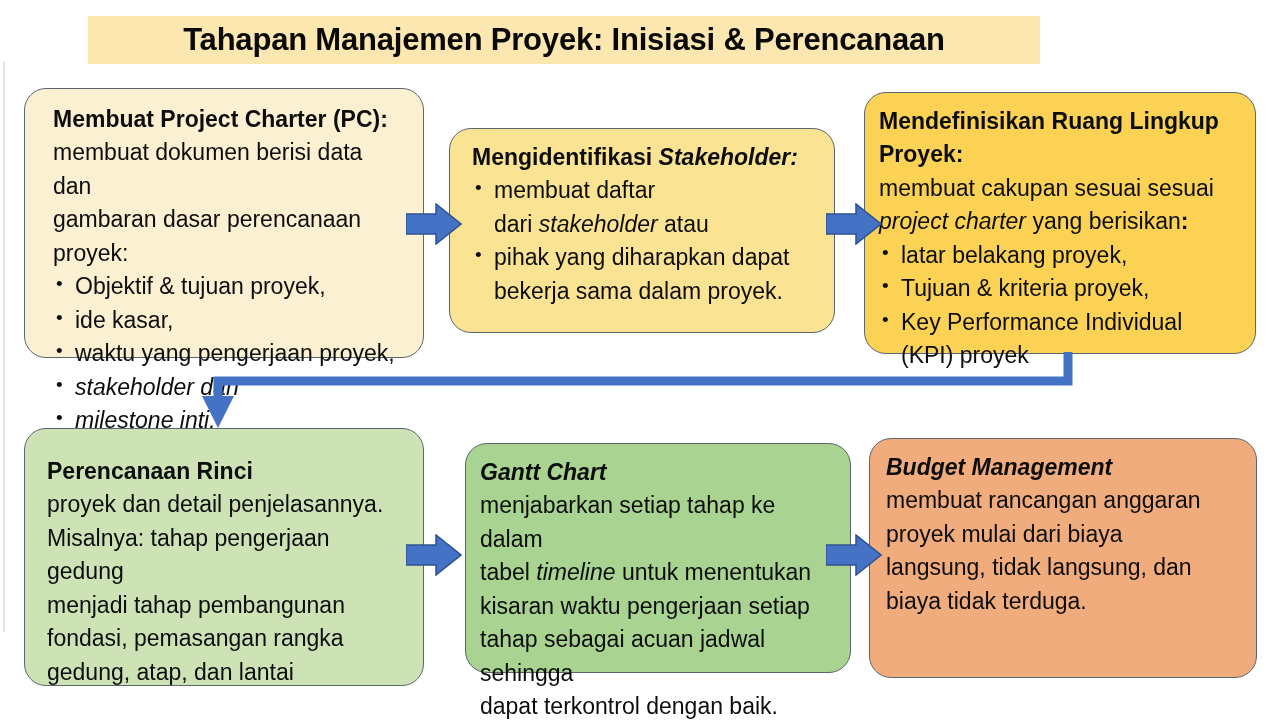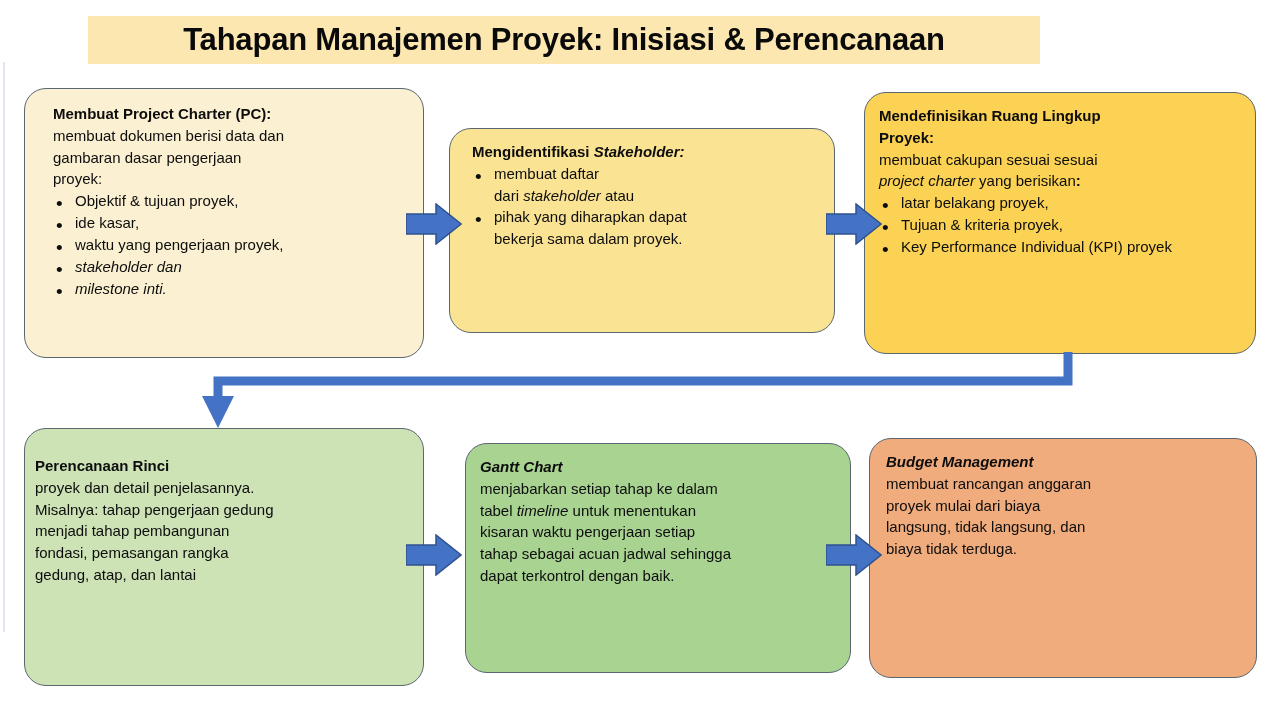--- a/index.html
+++ b/index.html
@@ -55,21 +55,21 @@
     white-space: nowrap;
   }
 
   
   .box {
     position: absolute;
     box-sizing: border-box;
     border-radius: 22px;
     border: 1.6px solid #5b6770;
     padding: 12px 16px 10px 22px;
-    font-size: 15px;
+    font-size: 23px;
     line-height: 1.455;
     color: #0d0d0d;
   }
   .box p { margin: 0; }
   .box .hd { font-weight: bold; }
   .box .hd-i { font-weight: bold; font-style: italic; }
   .box i { font-style: italic; }
 
   ul.blist {
     margin: 0;
@@ -94,21 +94,21 @@
   #box3 { left: 864px;  top: 92px;  width: 392px; height: 262px; background: #FBD254; }
   #box4 { left: 24px;   top: 428px; width: 400px; height: 258px; background: #CDE3B6; }
   #box5 { left: 465px;  top: 443px; width: 386px; height: 230px; background: #A8D391; }
   #box6 { left: 869px;  top: 438px; width: 388px; height: 240px; background: #F0AC7C; }
 
   #box3 { padding-left: 14px; }
   #box6 { padding-left: 16px; }
   #box2 { }
   #box5 { padding-left: 14px; }
   #box1 { padding-top: 14px; padding-left: 28px; }
-  #box4 { padding-top: 26px; padding-left: 10px; }
+  #box4 { padding-top: 26px; padding-left: 22px; }
 
   
   .blockarrow {
     position: absolute;
     width: 56px;
     height: 42px;
   }
   .blockarrow svg { display: block; }
 
   #arrow1 { left: 406px; top: 203px; }
@@ -132,21 +132,21 @@
 <div id="canvas">
 
   <div class="slide-edge"></div>
 
   <div class="title-band"></div>
   <div class="title-text">Tahapan Manajemen Proyek: Inisiasi &amp; Perencanaan</div>
 
   <div class="box" id="box1">
     <p class="hd">Membuat Project Charter (PC):</p>
     <p>membuat dokumen berisi data dan</p>
-    <p>gambaran dasar pengerjaan</p>
+    <p>gambaran dasar perencanaan</p>
     <p>proyek:</p>
     <ul class="blist">
       <li>Objektif &amp; tujuan proyek,</li>
       <li>ide kasar,</li>
       <li>waktu yang pengerjaan proyek,</li>
       <li><i>stakeholder dan</i></li>
       <li><i>milestone inti.</i></li>
     </ul>
   </div>
 

